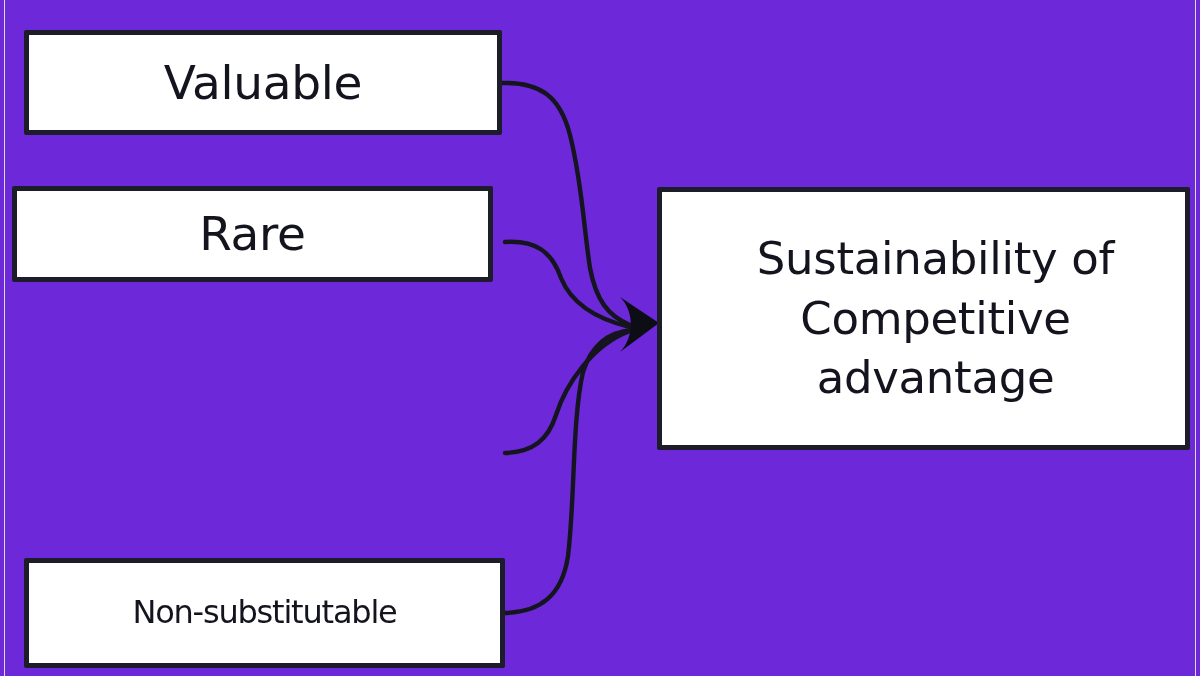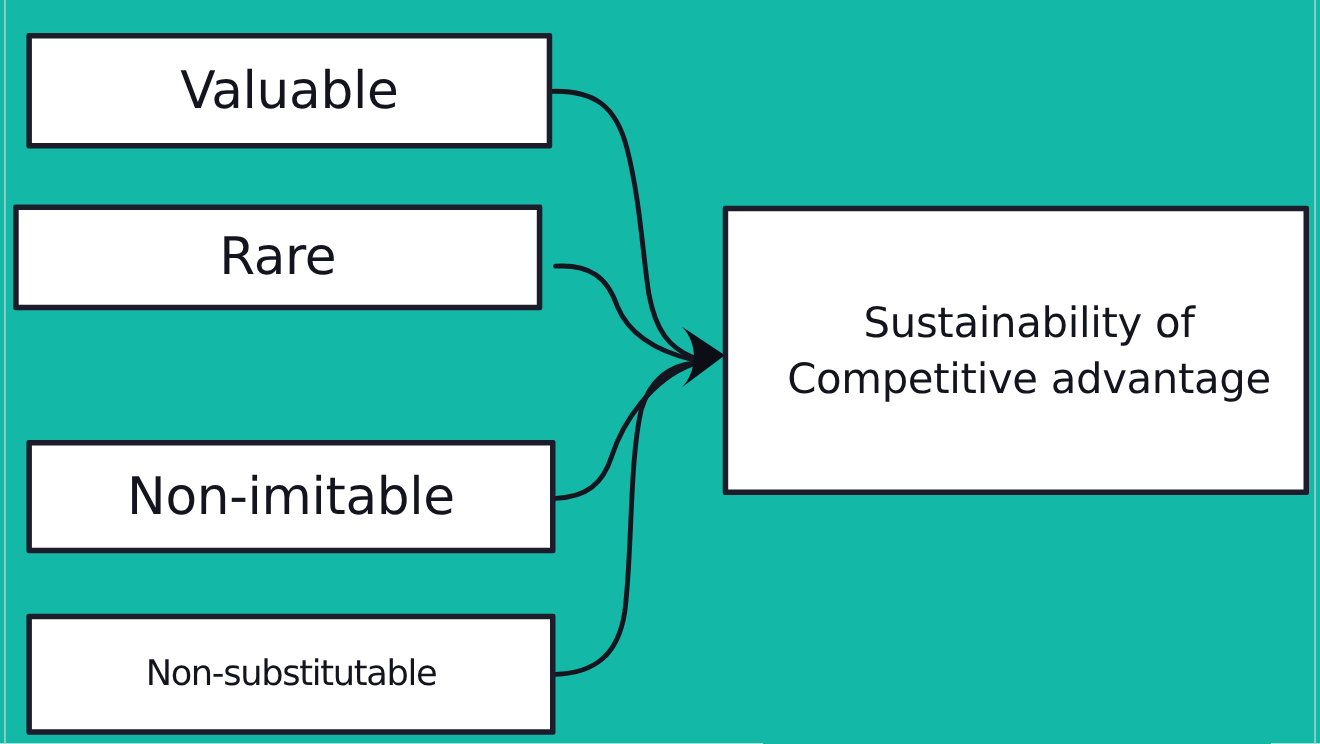--- a/index.html
+++ b/index.html
@@ -5,21 +5,21 @@
 <style>
   html, body {
     margin: 0;
     padding: 0;
     background: #ffffff;
   }
   #canvas {
     position: relative;
     width: 1200px;
     height: 676px;
-    background: #14b8a6;
+    background: #6d28d9;
     overflow: hidden;
     font-family: "DejaVu Sans", "Liberation Sans", sans-serif;
   }
   
   .edge-rule {
     position: absolute;
     top: 0;
     width: 1px;
     height: 676px;
     background: #dcdcdf;
@@ -68,21 +68,21 @@
     font-size: 32px;
     letter-spacing: -1.2px;
   }
 
   
   #node-outcome {
     left: 657px; top: 187px; width: 533px; height: 263px;
     border-width: 5px;
   }
   #node-outcome .node-label {
-    font-size: 38px;
+    font-size: 45px;
     line-height: 1.32;
     white-space: normal;
     padding: 0 26px;
     margin-left: 24px;
   }
 
   
   #connectors {
     position: absolute;
     left: 0; top: 0;
@@ -129,23 +129,20 @@
   </svg>
 
   <div class="node" id="node-valuable">
     <span class="node-label">Valuable</span>
   </div>
 
   <div class="node" id="node-rare">
     <span class="node-label">Rare</span>
   </div>
 
-  <div class="node" id="node-nonimitable">
-    <span class="node-label">Non-imitable</span>
-  </div>
 
   <div class="node" id="node-nonsubstitutable">
     <span class="node-label">Non-substitutable</span>
   </div>
 
   <div class="node" id="node-outcome">
     <span class="node-label">Sustainability of Competitive advantage</span>
   </div>
 
 </div>

